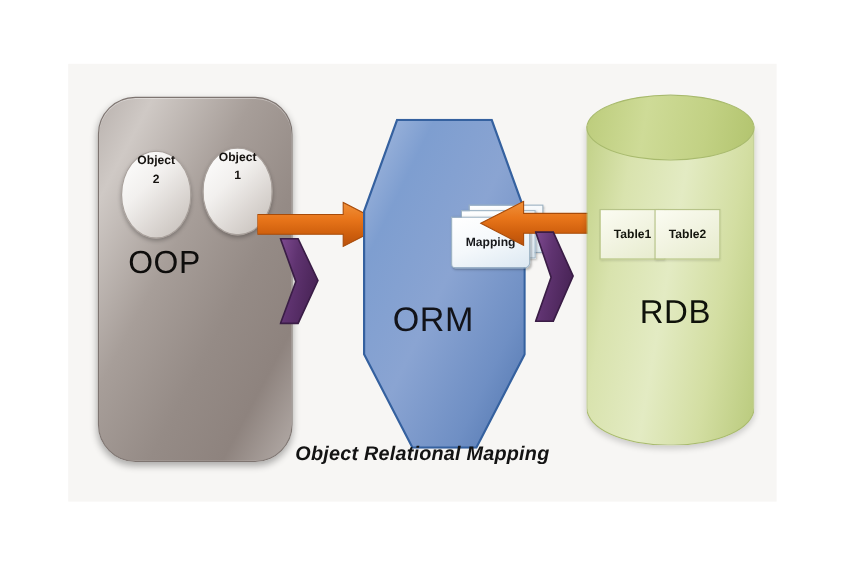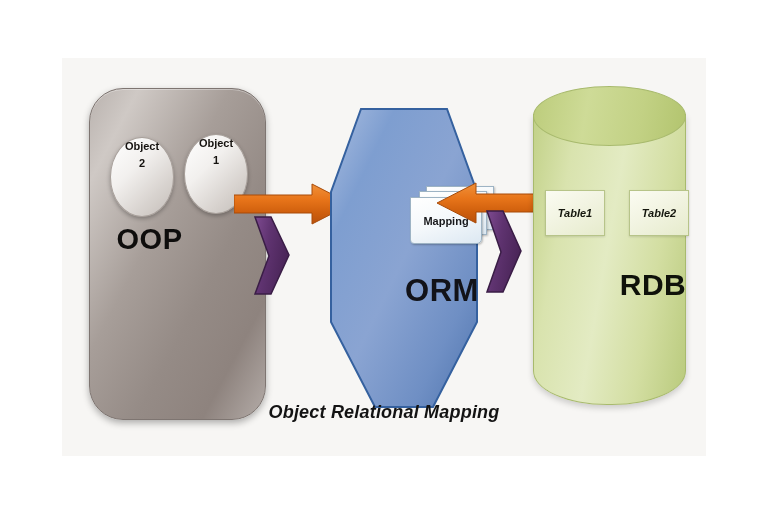--- a/index.html
+++ b/index.html
@@ -63,21 +63,21 @@
     color: #15120f;
     font-size: 11px;
     font-weight: 700;
     line-height: 1.55;
   }
   #obj2 { left: 20px; top: 48px; }
   #obj1 { left: 94px; top: 45px; }
 
   .big-label {
     position: absolute;
-    font-weight: 700;
+    font-weight: 400;
     color: #0e0d0c;
     letter-spacing: 0.5px;
     text-align: center;
   }
   #oop-label {
     left: 0; top: 165px; width: 175px;
     font-size: 29px;
   }
 
   
@@ -86,21 +86,20 @@
     left: 268px;
     top: 50px;
     width: 148px;
     height: 300px;
   }
   #orm-hex svg { display: block; }
   #orm-label {
     left: 268px; top: 215px; width: 128px;
     font-size: 31px;
     color: #121319;
-    padding-left: 48px;
   }
 
   
   #mapping-stack {
     position: absolute;
     left: 348px;
     top: 128px;
     width: 82px;
     height: 56px;
     padding-left: 23px;
@@ -129,21 +128,20 @@
     color: #17181b;
   }
 
   
   #rdb-cyl {
     position: absolute;
     left: 471px;
     top: 26px;
     width: 129px;
     height: 320px;
-    font-style: italic;
   }
   #rdb-body {
     position: absolute;
     left: 0; top: 30px;
     width: 151px; height: 290px;
     background: linear-gradient(100deg,
         #c2d188 0%, #d9e3ae 22%, #e3ebc3 48%, #d3dea2 74%, #b9ca7c 100%);
     border-radius: 0 0 74px 74px / 0 0 34px 34px;
     border: 1px solid #a8ba6d;
     border-top: none;
@@ -166,26 +164,25 @@
     border: 1px solid #b7c489;
     display: flex;
     align-items: center;
     justify-content: center;
     font-size: 11px;
     font-weight: 700;
     color: #15170e;
     box-shadow: 0 1px 2px rgba(0,0,0,0.12);
   }
   #table1 { left: 12px; }
-  #table2 { left: 96px; }
+  #table2 { left: 62px; }
   #rdb-label {
     left: 471px; top: 210px; width: 162px;
     font-size: 30px;
     color: #0f120a;
-    margin-left: 39px;
   }
 
   
   .arrow-svg { position: absolute; display: block; }
   #arrow-left-orange  { left: 172px; top: 125px; }
   #arrow-right-orange { left: 374px; top: 124px; }
   #chev-left  { left: 192px; top: 158px; }
   #chev-right { left: 424px; top: 152px; }
 
   

